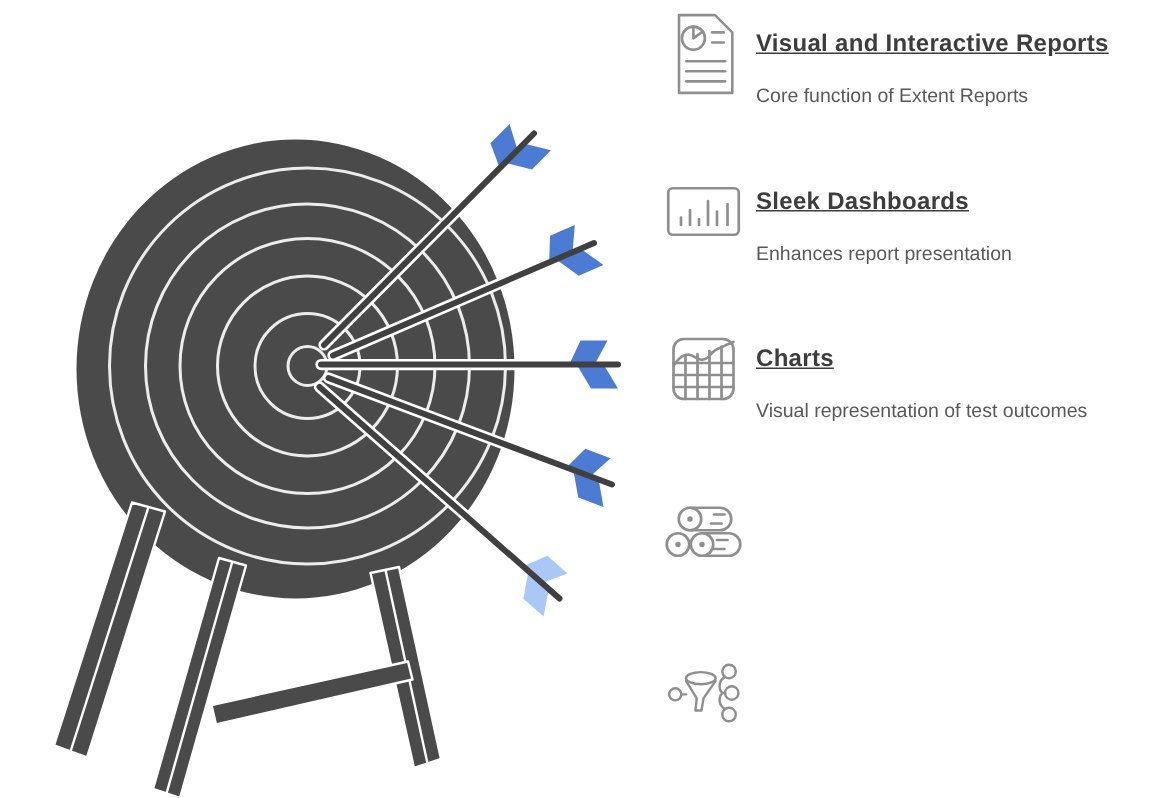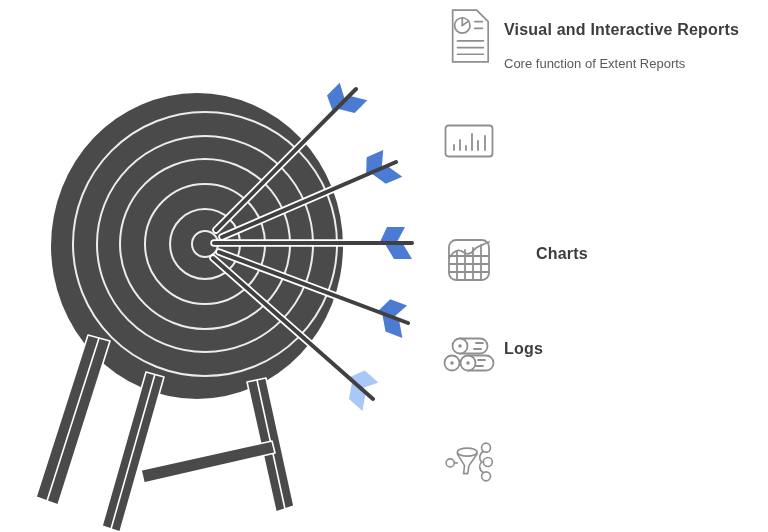--- a/index.html
+++ b/index.html
@@ -25,41 +25,42 @@
   .shaft-outline { stroke: #ffffff; stroke-width: 7.5; stroke-linecap: round; }
   .shaft   { stroke: var(--shaft); stroke-width: 4; stroke-linecap: round; }
   .fletch       { color: var(--fletch); fill: currentColor; }
   .fletch-light { color: var(--fletch-light); fill: currentColor; }
 
   
   .features { position: absolute; left: 441px; top: 0; width: 327px; height: 532px; }
   .feature  { position: absolute; left: 0; display: flex; align-items: flex-start; }
   .f1 { top: 8px; }
   .f2 { top: 113px; }
-  .f3 { top: 232px; gap: 32px; }
+  .f3 { top: 218px; }
   .f4 { top: 327px; }
   .f5 { top: 434px; }
   .icon-box {
     width: 56px; height: 56px;
     display: flex; align-items: center; justify-content: center;
     flex: 0 0 56px;
     margin-right: 7px;
   }
   .icon-box svg { display: block; }
   .ic { fill: none; stroke: var(--icon-stroke); stroke-width: 1.8;
         stroke-linecap: round; stroke-linejoin: round; }
   .ic .solid { fill: var(--icon-stroke); stroke: none; }
   .ic .occl  { fill: #ffffff; }
   .text { padding-top: 12px; }
   .title {
     font-size: 16px; font-weight: 700;
     color: var(--title-color);
     letter-spacing: 0.2px;
     line-height: 20px;
     white-space: nowrap;
+    text-decoration: underline;
   }
   .desc {
     margin-top: 16px;
     font-size: 13px;
     color: var(--desc-color);
     line-height: 16px;
     white-space: nowrap;
   }
 </style>
 </head>
@@ -149,38 +150,43 @@
         <svg class="ic" width="50" height="36" viewBox="0 0 50 36">
           <rect x="1.5" y="2.5" width="47" height="31" rx="3"></rect>
           <line x1="10" y1="22" x2="10" y2="27"></line>
           <line x1="16" y1="17" x2="16" y2="27"></line>
           <line x1="22" y1="23" x2="22" y2="27"></line>
           <line x1="28" y1="11" x2="28" y2="27"></line>
           <line x1="34" y1="18" x2="34" y2="27"></line>
           <line x1="41" y1="13" x2="41" y2="27"></line>
         </svg>
       </div>
+      <div class="text">
+        <div class="title">Sleek Dashboards</div>
+        <div class="desc">Enhances report presentation</div>
+      </div>
     </div>
 
     <div class="feature f3">
       <div class="icon-box">
         <svg class="ic" width="44" height="44" viewBox="0 0 44 44">
           <rect x="2" y="2" width="40" height="40" rx="7"></rect>
           <line x1="2" y1="18" x2="42" y2="18"></line>
           <line x1="2" y1="26" x2="42" y2="26"></line>
           <line x1="2" y1="34" x2="42" y2="34"></line>
           <line x1="10" y1="13" x2="10" y2="42"></line>
           <line x1="18" y1="12" x2="18" y2="42"></line>
           <line x1="26" y1="10" x2="26" y2="42"></line>
           <line x1="34" y1="7" x2="34" y2="42"></line>
           <path d="M2,20 C7,12 12,11 16,14 C20,17 24,16 27,12 C30,8 34,8 37,6 L42,4"></path>
         </svg>
       </div>
       <div class="text">
         <div class="title">Charts</div>
+        <div class="desc">Visual representation of test outcomes</div>
       </div>
     </div>
 
     <div class="feature f4">
       <div class="icon-box">
         <svg class="ic" width="54" height="40" viewBox="0 0 54 40">
           <path class="occl" d="M18,3.5 H38 A7.5,7.5 0 0 1 38,18.5 H18 Z"></path>
           <circle class="occl" cx="18" cy="11" r="7.5"></circle>
           <circle class="solid" cx="18" cy="11" r="1.8"></circle>
           <line x1="34" y1="8" x2="41" y2="8"></line>
@@ -188,21 +194,20 @@
           <path class="occl" d="M26,20.5 H44 A7.5,7.5 0 0 1 44,35.5 H26 Z"></path>
           <circle class="occl" cx="10" cy="28" r="7.5"></circle>
           <circle class="solid" cx="10" cy="28" r="1.8"></circle>
           <circle class="occl" cx="26" cy="28" r="7.5"></circle>
           <circle class="solid" cx="26" cy="28" r="1.8"></circle>
           <line x1="36" y1="25" x2="43" y2="25"></line>
           <line x1="34" y1="31" x2="41" y2="31"></line>
         </svg>
       </div>
       <div class="text">
-        <div class="title">Logs</div>
       </div>
     </div>
 
     <div class="feature f5">
       <div class="icon-box">
         <svg class="ic" width="52" height="44" viewBox="0 0 58 48">
           <circle cx="8" cy="25" r="4.5"></circle>
           <line x1="13" y1="25" x2="16" y2="25"></line>
           <path d="M16,15 L24,28 L23,37 L27.5,37 L29,28 L38,15"></path>
           <ellipse cx="27" cy="13" rx="11" ry="4.5"></ellipse>

